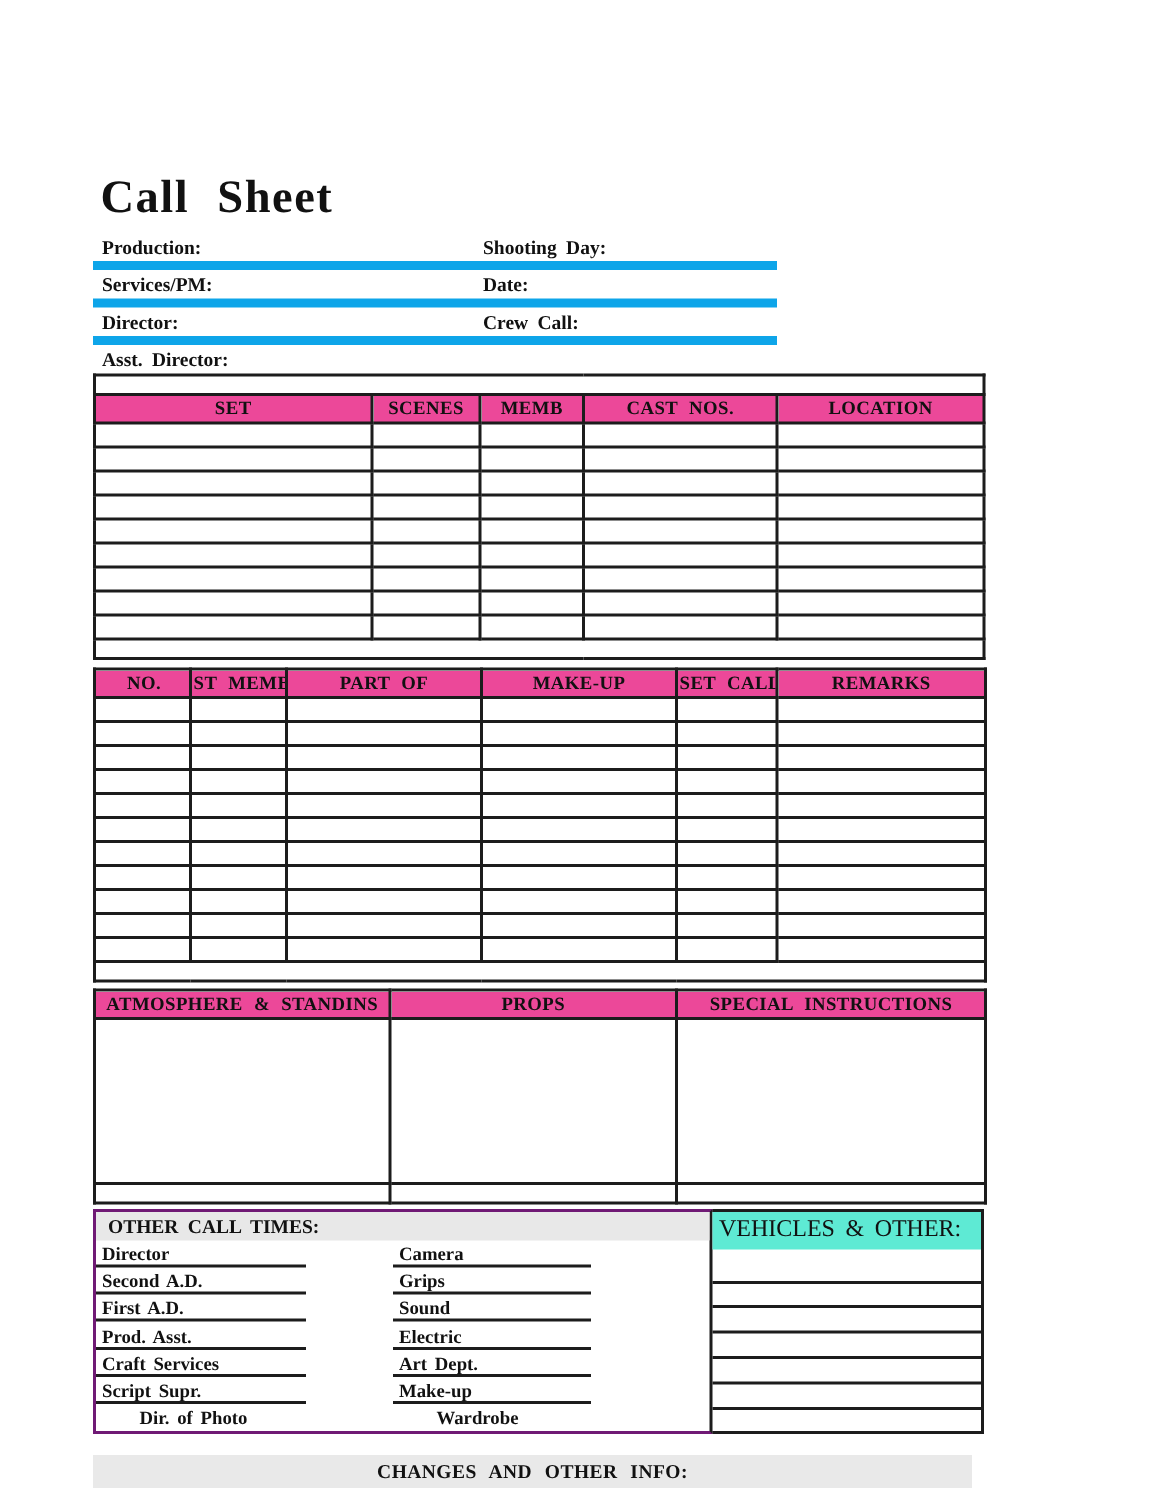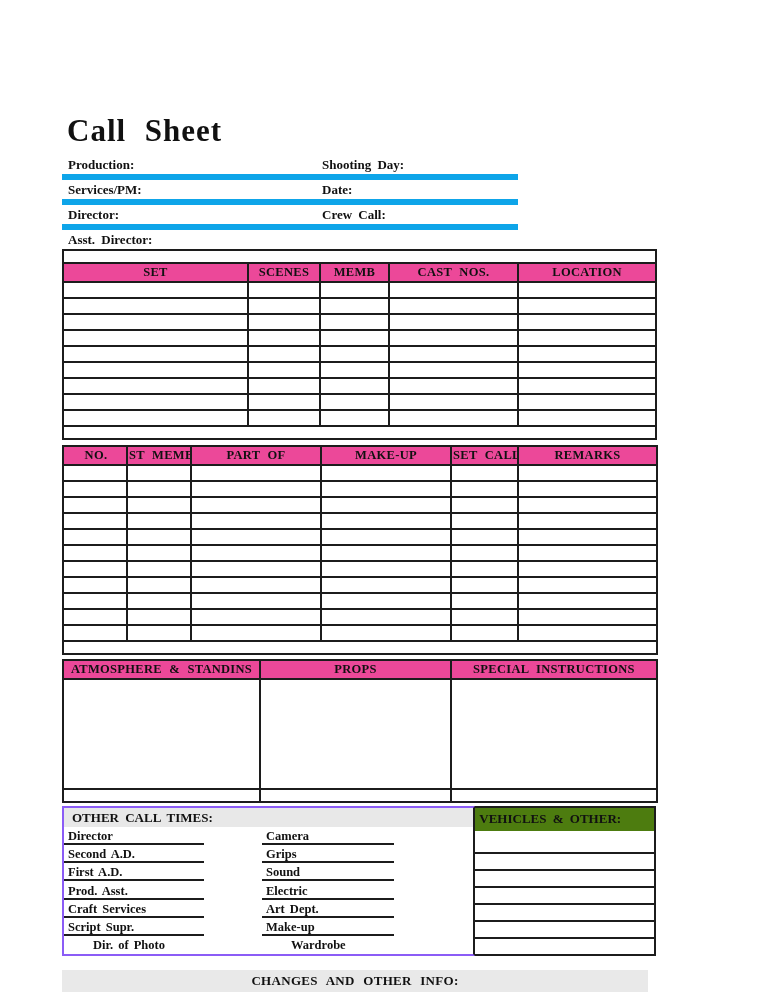--- a/index.html
+++ b/index.html
@@ -29,30 +29,30 @@
   .scene-table{margin-bottom:5px;}
   .cast-table{margin-bottom:4px;}
 
   
   .notes-table td.tall{height:108px;}
   .notes-table td.short{height:11px;}
   .notes-table{margin-bottom:3px;}
 
   
   .bottom{display:flex;width:594px;margin-bottom:14px;}
-  .oct-box{box-sizing:border-box;width:469px;border:2px solid #8b5cf6;border-right:2px solid #1c1c1c;}
+  .oct-box{box-sizing:border-box;width:469px;border:2px solid #701a75;border-right:2px solid #1c1c1c;}
   .oct-title{background:#e8e8e8;font-weight:bold;font-size:13px;word-spacing:3px;padding:2px 0 2px 8px;height:15px;}
   .oct-row{position:relative;height:18.2px;font-size:12.5px;font-weight:bold;word-spacing:2px;}
   .oct-field{position:absolute;top:0;height:16px;border-bottom:2px solid #1c1c1c;}
   .oct-field .lbl{display:inline-block;padding-left:4px;padding-top:2px;}
   .oct-a{left:0;width:140px;}
   .oct-b{left:198px;width:132px;}
   .oct-row.last .oct-field{border-bottom:none;padding-left:25px;}
   .veh-box{box-sizing:border-box;width:205px;border:2px solid #1c1c1c;border-left:none;display:flex;flex-direction:column;}
-  .veh-title{background:#4d7c0f;font-weight:bold;font-size:13px;word-spacing:3px;padding:3px 0 4px 4px;}
+  .veh-title{background:#5eead4;font-weight:normal;font-size:16px;word-spacing:3px;padding:3px 0 4px 4px;}
   .veh-rows{flex:1;display:flex;flex-direction:column;}
   .veh-rows .veh-row{flex:1;border-bottom:2px solid #1c1c1c;}
   .veh-rows .veh-row:first-child{flex:1.4;}
   .veh-rows .veh-row:last-child{border-bottom:none;}
 
   
   .changes-bar{width:586px;background:#e9e9e9;text-align:center;font-weight:bold;font-size:13px;word-spacing:5px;letter-spacing:.3px;padding:3px 0;}
 </style>
 </head>
 <body>

